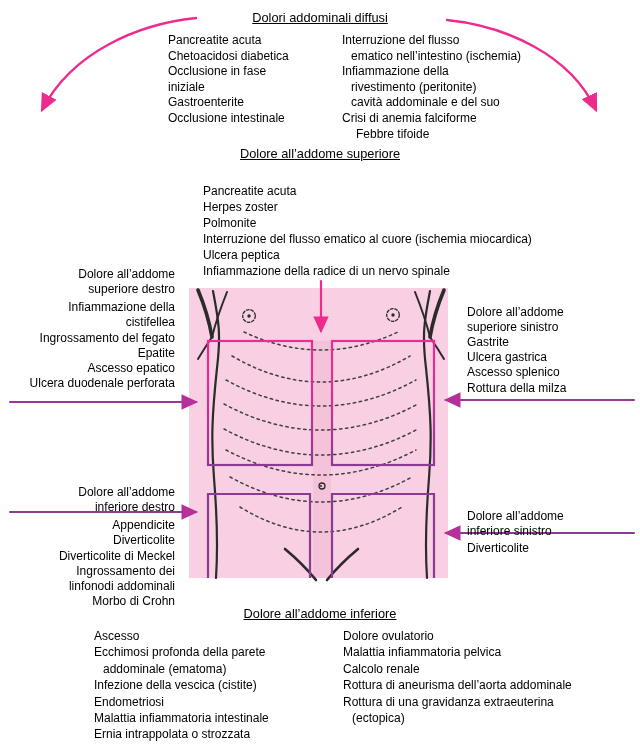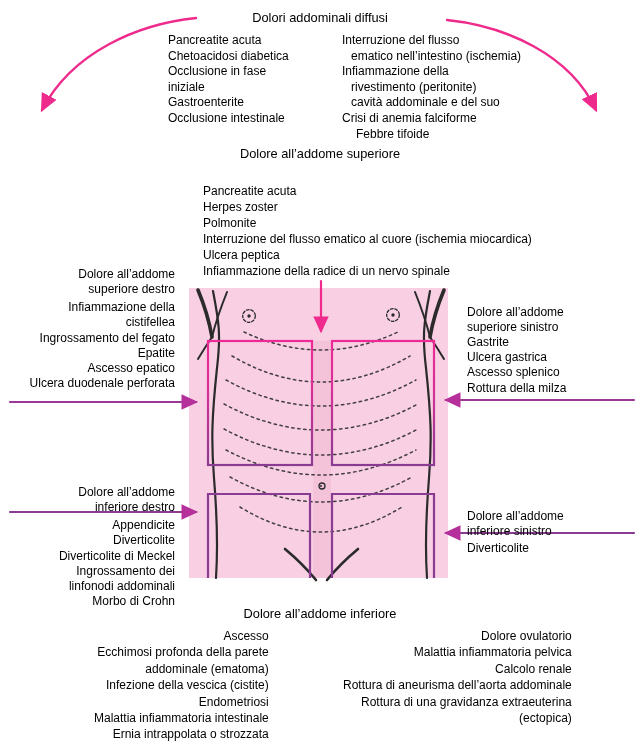--- a/index.html
+++ b/index.html
@@ -4,28 +4,28 @@
 <style>
   html,body{margin:0;padding:0;background:#ffffff;}
   #canvas{
     position:relative;width:640px;height:751px;overflow:hidden;
     background:#ffffff;color:#000;
     font-family:"Liberation Sans", sans-serif;
     font-size:12px;line-height:15.6px;
   }
   .abs{position:absolute;}
   svg{display:block;}
-  .ctr{left:0;width:640px;text-align:center;}
+  .ctr{left:0;width:640px;text-align:center;text-decoration:underline;}
   .title{font-size:12.8px;}
   .list .ln{white-space:nowrap;}
   .rblock{text-align:right;white-space:nowrap;}
   .lblock{text-align:left;white-space:nowrap;}
   .ind{padding-left:9px;}
   .ind2{padding-left:14px;}
-  .bl{line-height:16.4px;text-align:right;}
+  .bl{line-height:16.4px;}
   .hdr{line-height:15.2px;margin-top:12px;}
 </style>
 </head>
 <body>
 
 <div id="canvas">
 
   <svg class="abs" style="left:0;top:0;" width="640" height="751" viewBox="0 0 640 751">
     <defs>
       <linearGradient id="boxgrad" x1="0" y1="0" x2="0" y2="1">

